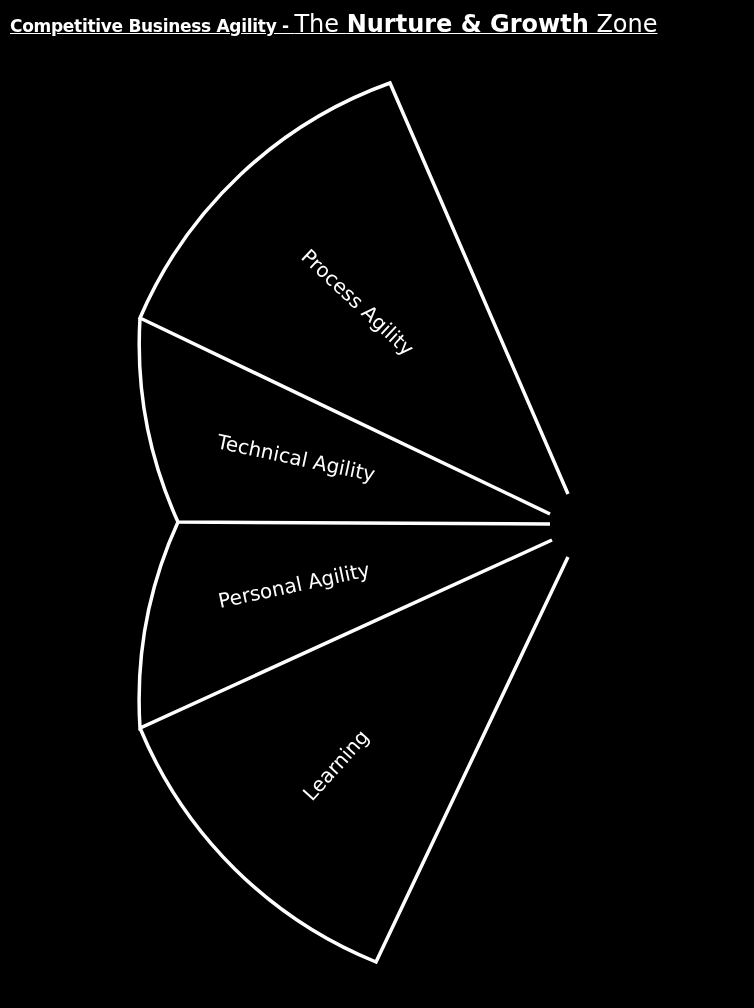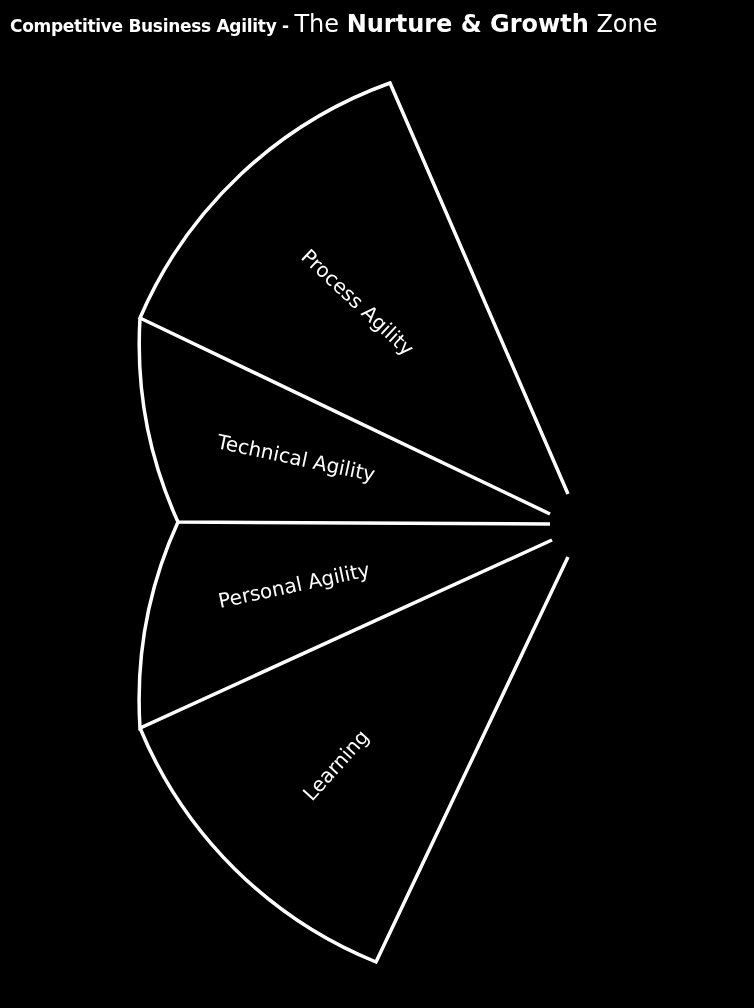--- a/index.html
+++ b/index.html
@@ -1,17 +1,17 @@
 <!DOCTYPE html>
 <html><head>
 <meta charset="utf-8">
 <style>
   html, body { margin: 0; padding: 0; background: #000; }
   body { width: 754px; height: 1008px; position: relative; overflow: hidden; font-family: "DejaVu Sans", sans-serif; }
-  .title { position: absolute; left: 10px; top: 10px; color: #fff; white-space: nowrap; }
+  .title { position: absolute; left: 10px; top: 10px; color: #fff; white-space: nowrap; text-decoration: underline; }
   .title .small { font-size: 17px; font-weight: bold; letter-spacing: -0.3px; }
   .title .big { font-size: 24px; }
   .title .big b { font-weight: bold; }
   svg { position: absolute; left: 0; top: 0; }
   .seg { fill: none; stroke: #fff; stroke-width: 3.5; stroke-linejoin: miter; }
   .lbl { fill: #fff; font-family: "DejaVu Sans", sans-serif; font-size: 20px; }
 </style>
 </head>
 <body>
 

